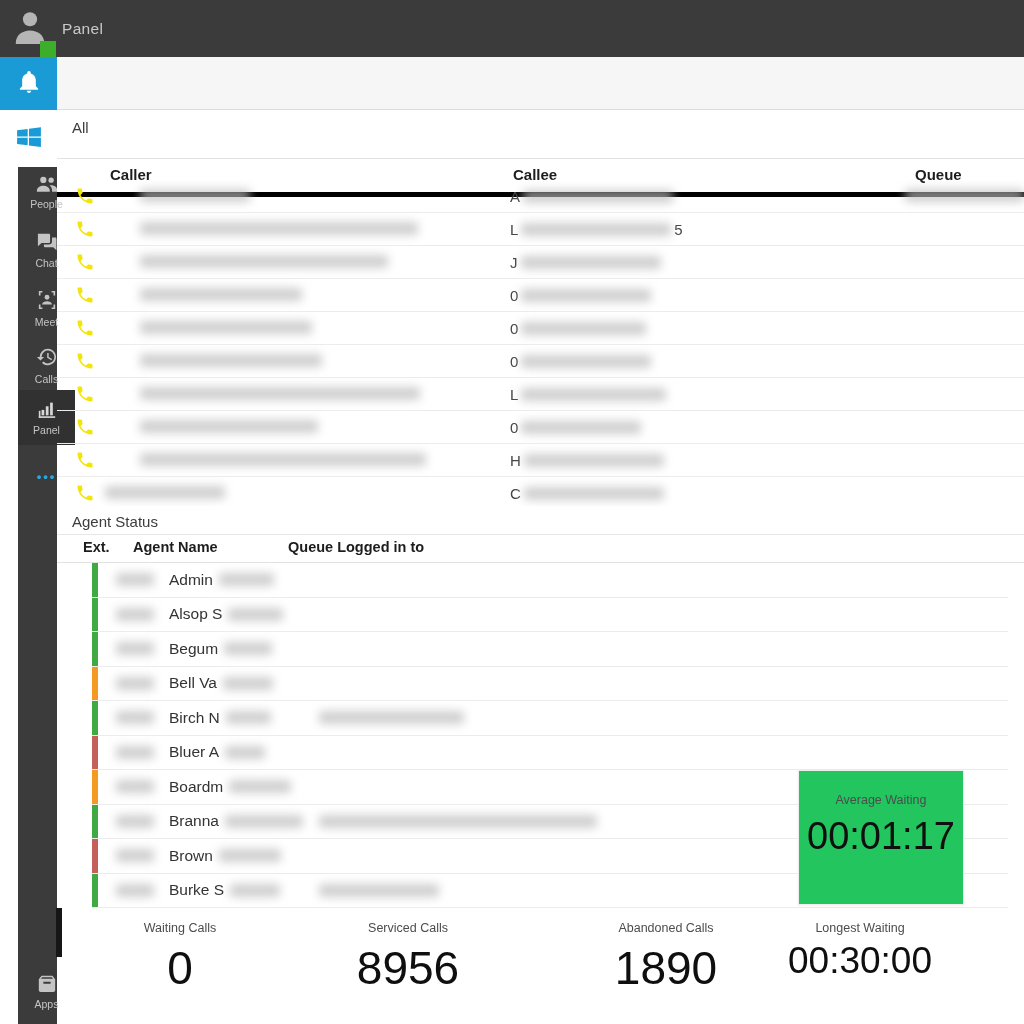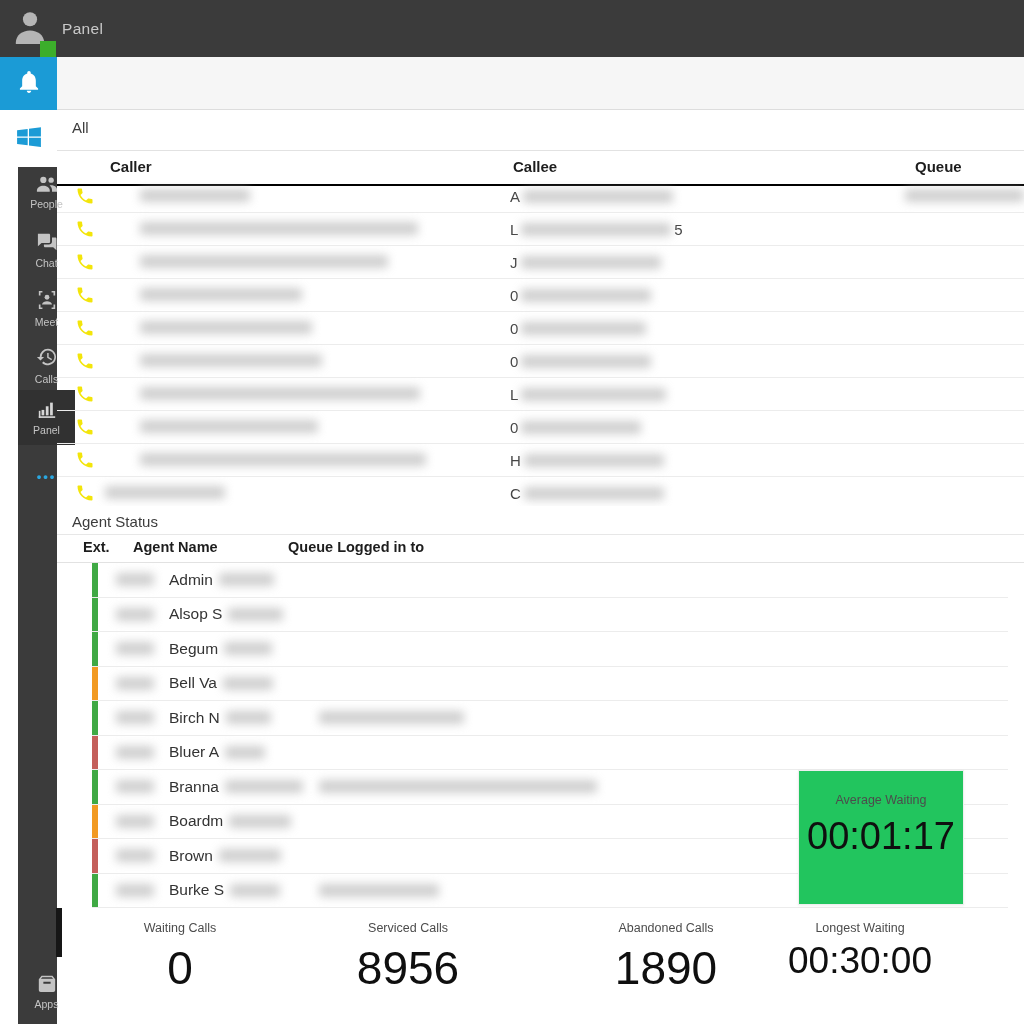--- a/index.html
+++ b/index.html
@@ -23,22 +23,22 @@
   .side-item.selected{background:#313131;padding:9px 0;}
   .side-dots{position:absolute;left:0;width:57px;text-align:center;color:#2aa7e0;
              font-size:13px;font-weight:bold;letter-spacing:2px;}
 
   
   .gray-strip{position:absolute;left:57px;right:0;top:57px;height:52px;background:#f6f6f6;border-bottom:1px solid #ddd;}
   .section-label{position:absolute;font-size:15px;color:#3c3c3c;}
   .all-label{left:72px;top:119px;}
 
   
-  .calls-header{position:absolute;left:57px;right:0;top:150px;height:33px;
-                border-top:1px solid #e2e2e2;border-bottom:2px solid #000000;}
+  .calls-header{position:absolute;left:57px;right:0;top:158px;height:33px;
+                border-top:1px solid #e2e2e2;border-bottom:5px solid #000000;}
   .calls-header span{position:absolute;top:7px;font-size:15px;font-weight:bold;color:#1d1d1d;}
   .col-caller{left:53px;} .col-callee{left:456px;} .col-queue{left:858px;}
 
   .calls-rows{position:absolute;left:57px;right:0;top:180px;height:326px;overflow:hidden;}
   .call-row{position:relative;height:32px;border-bottom:1px solid #ececec;}
   .phone-ic{position:absolute;left:18px;top:6px;}
   .blob{background:#bdbdbd;opacity:.72;filter:blur(5px);border-radius:3px;height:13px;}
   .caller-blob{position:absolute;top:9px;}
   .callee-cell{position:absolute;left:453px;top:0;height:32px;display:flex;align-items:center;gap:3px;
                font-size:15px;color:#444;}
@@ -382,36 +382,36 @@
       <div class="agent-row">
         <span class="status-bar" style="background: rgb(196, 95, 91);"></span>
         <div class="blob ext-blob"></div>
         <div class="name-cell">
           <span>Bluer A</span>
           <div class="blob" style="width: 40px;"></div>
         </div>
 
       </div>
       <div class="agent-row">
+        <span class="status-bar" style="background: rgb(242, 154, 34);"></span>
+        <div class="blob ext-blob"></div>
+        <div class="name-cell">
+          <span>Boardm</span>
+          <div class="blob" style="width: 62px;"></div>
+        </div>
+
+      </div>
+      <div class="agent-row">
         <span class="status-bar" style="background: rgb(63, 169, 68);"></span>
         <div class="blob ext-blob"></div>
         <div class="name-cell">
           <span>Branna</span>
           <div class="blob" style="width: 78px;"></div>
         </div>
         <div class="blob qlog-blob" style="width: 278px;"></div>
-      </div>
-      <div class="agent-row">
-        <span class="status-bar" style="background: rgb(242, 154, 34);"></span>
-        <div class="blob ext-blob"></div>
-        <div class="name-cell">
-          <span>Boardm</span>
-          <div class="blob" style="width: 62px;"></div>
-        </div>
-
       </div>
       <div class="agent-row">
         <span class="status-bar" style="background: rgb(196, 95, 91);"></span>
         <div class="blob ext-blob"></div>
         <div class="name-cell">
           <span>Brown</span>
           <div class="blob" style="width: 62px;"></div>
         </div>
 
       </div>

